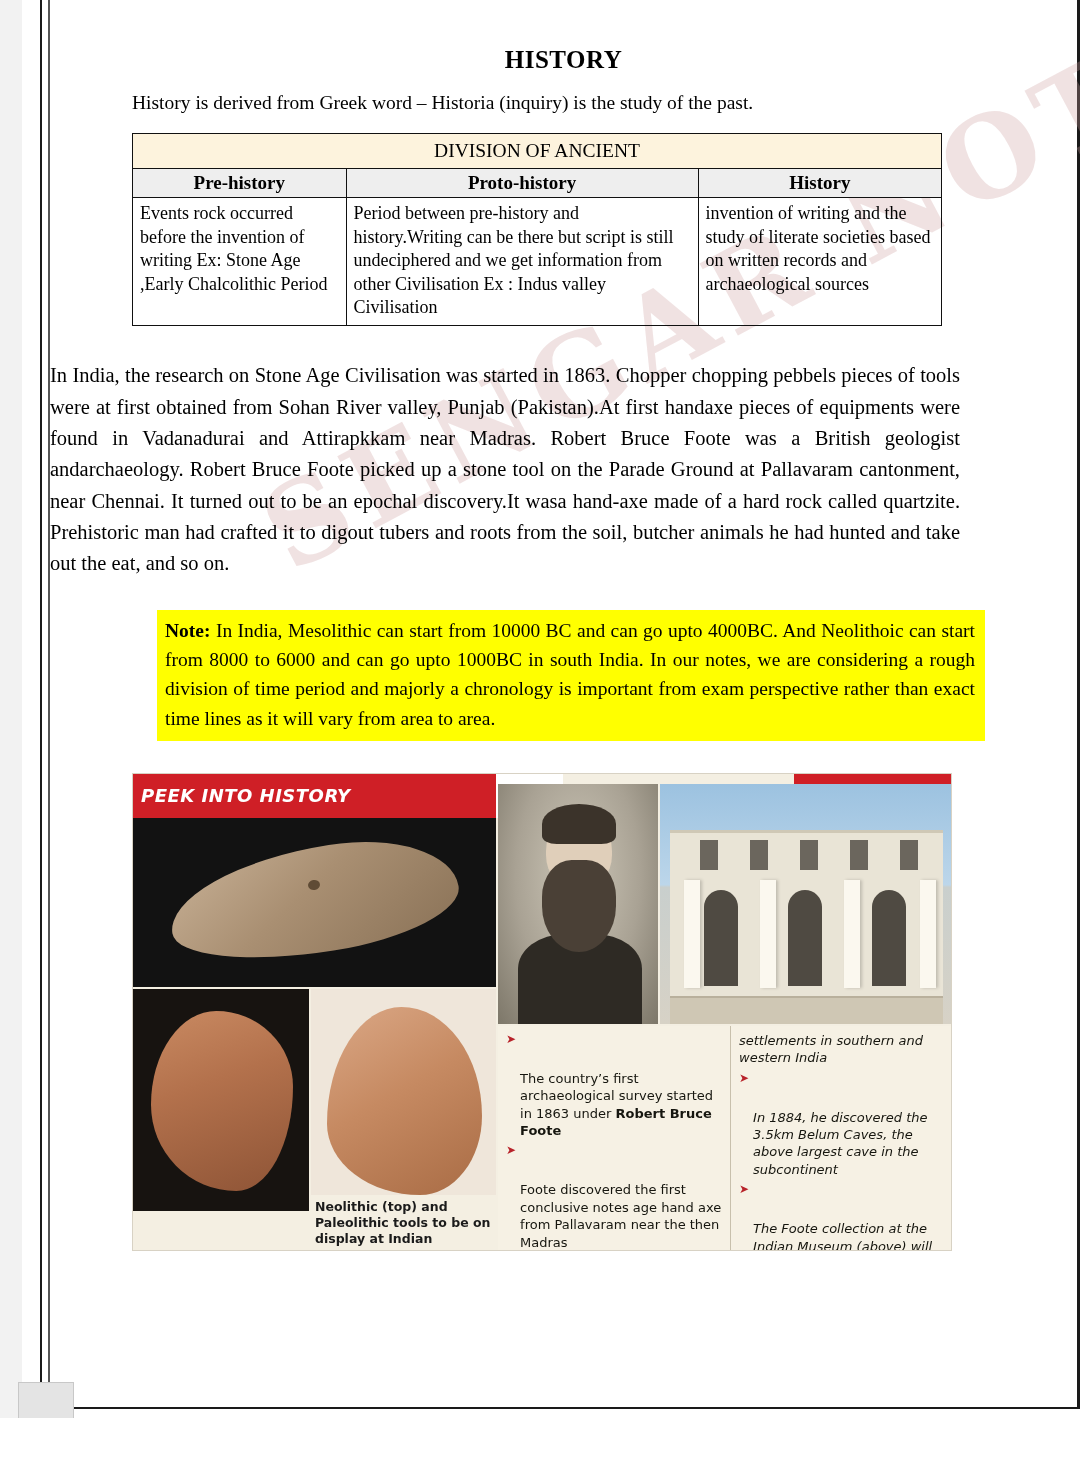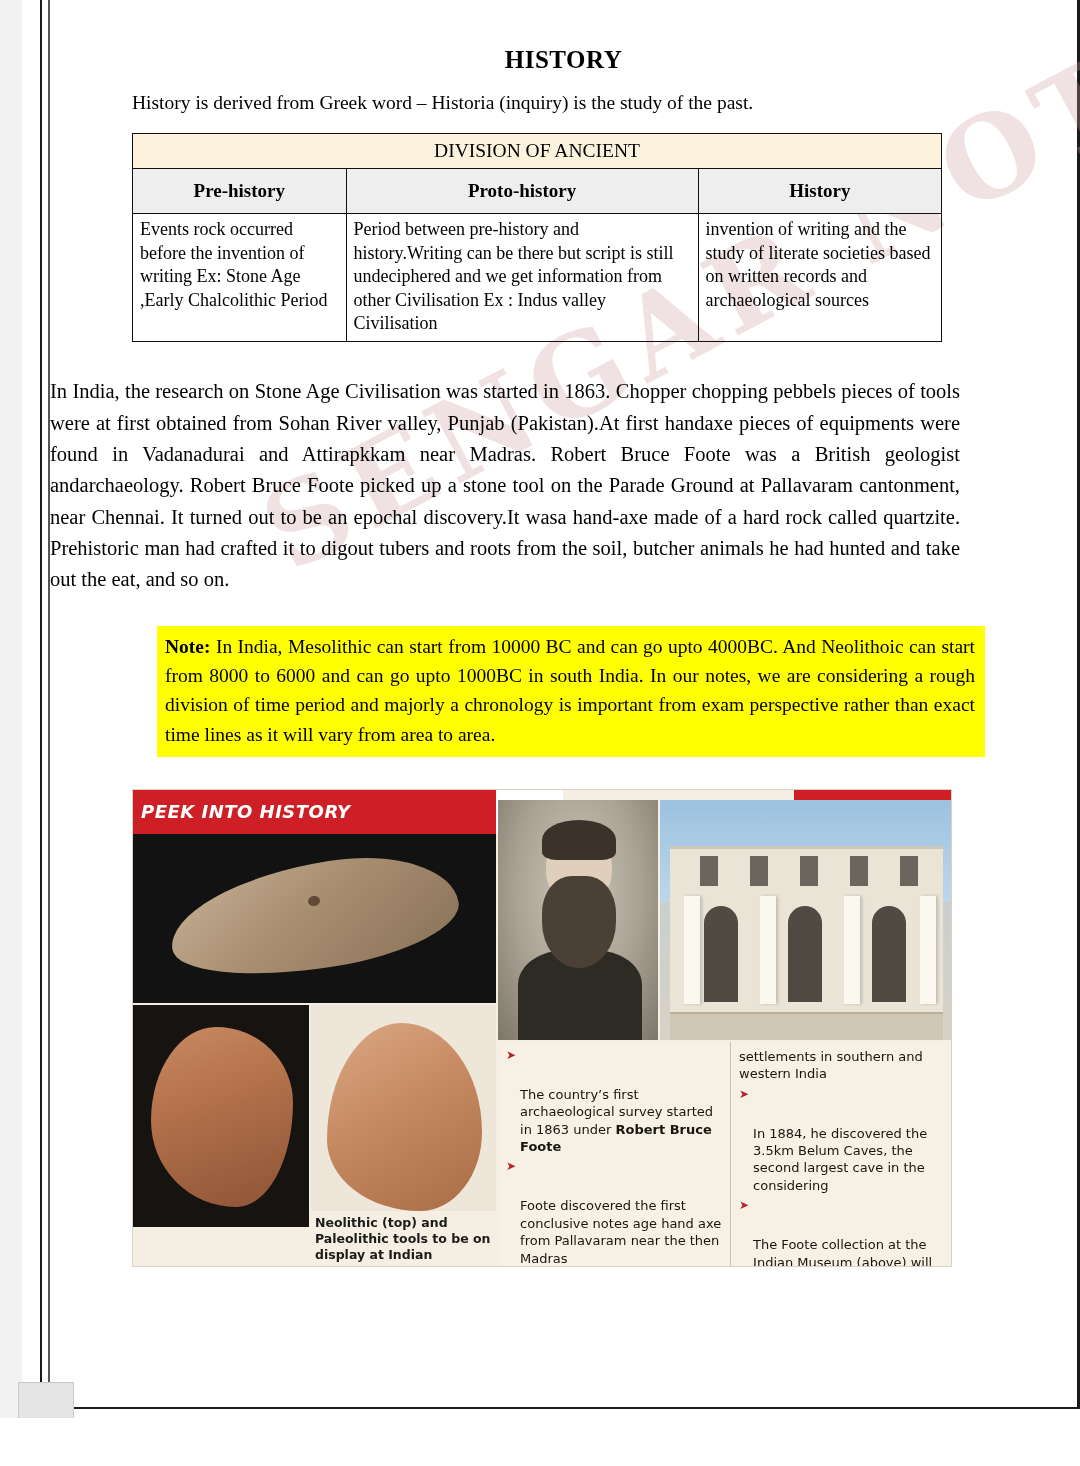--- a/index.html
+++ b/index.html
@@ -126,21 +126,21 @@
     background: #fdf3dd;
     text-align: center;
     font-size: 19.5px;
     padding: 4px 6px;
   }
   table.division tr.head td {
     background: #eeeeee;
     text-align: center;
     font-weight: bold;
     font-size: 19px;
-    padding: 10px 6px;
+    padding: 2px 6px;
   }
   table.division tr.body td {
     font-size: 18px;
     padding: 4px 7px 6px 7px;
   }
   .col-1 { width: 200px; }
   .col-2 { width: 340px; margin-left: 46px; }
   .col-3 { width: 230px; }
 
   
@@ -375,21 +375,21 @@
   }
   .clip-col {
     padding: 6px 8px 0 8px;
     box-sizing: border-box;
     font-family: "DejaVu Sans", sans-serif;
     font-size: 13px;
     line-height: 1.34;
     color: #16160f;
   }
   .clip-col.left  { width: 233px; border-right: 1px solid #c8c0ac; }
-  .clip-col.right { width: 222px; }
+  .clip-col.right { width: 222px; font-style: italic; }
   .bullet-row {
     display: flex;
     margin-bottom: 4px;
   }
   .bullet-mark {
     color: #b8232a;
     font-size: 12px;
     margin-right: 4px;
     line-height: 1.3;
   }
@@ -511,21 +511,21 @@
           </div>
           <div class="bullet-row">
             <span class="bullet-mark">➤</span>
             <span class="bullet-txt">He went on to discover more such tools and</span>
           </div>
         </div>
         <div class="clip-col right">
           <div class="plain-row">settlements in southern and western India</div>
           <div class="bullet-row">
             <span class="bullet-mark">➤</span>
-            <span class="bullet-txt">In 1884, he discovered the 3.5km Belum Caves, the second largest cave in the considering</span>
+            <span class="bullet-txt">In 1884, he discovered the 3.5km Belum Caves, the above largest cave in the subcontinent</span>
           </div>
           <div class="bullet-row">
             <span class="bullet-mark">➤</span>
             <span class="bullet-txt">The Foote collection at the Indian Museum (above) will have tools from early, middle and late Paleolithic age</span>
           </div>
         </div>
       </div>
     </div>
 
 

